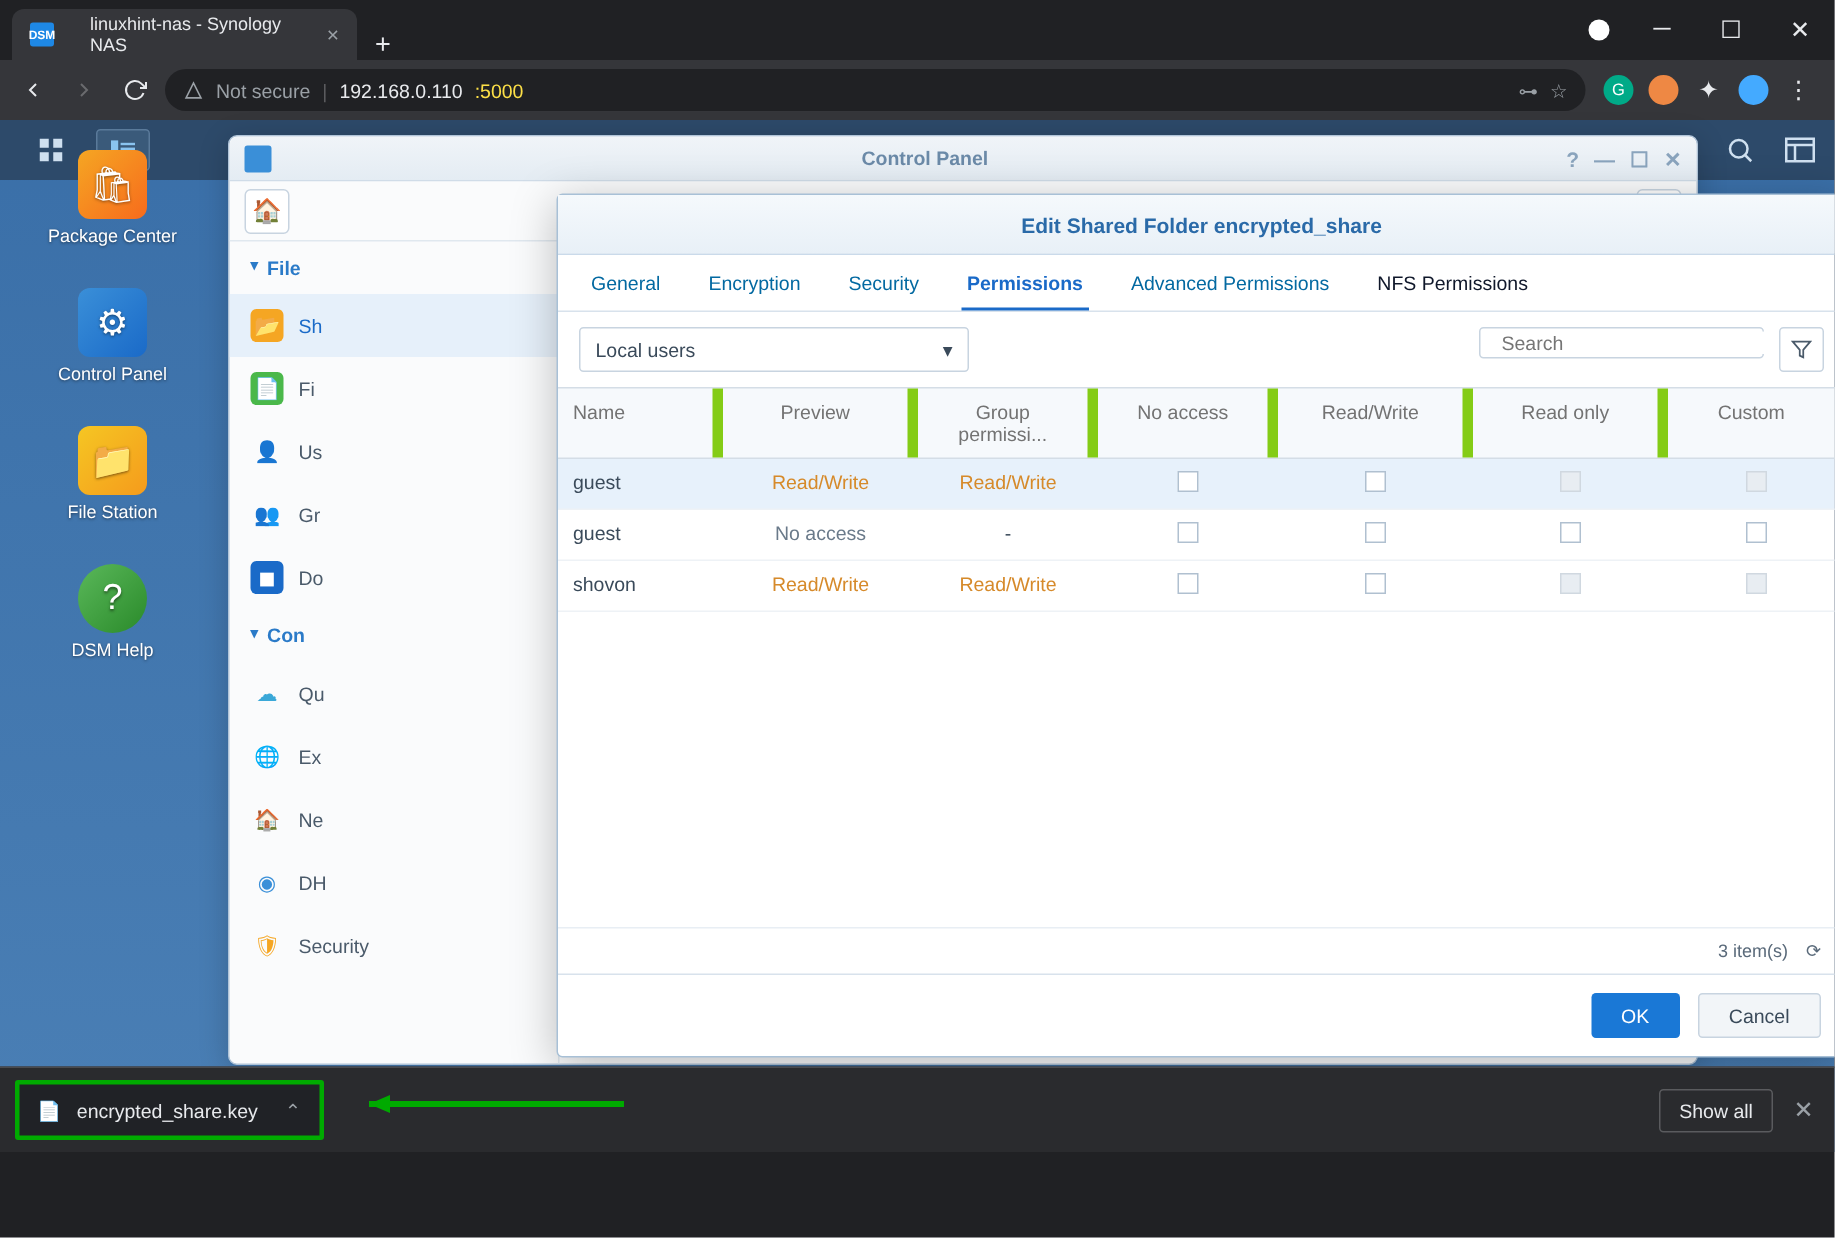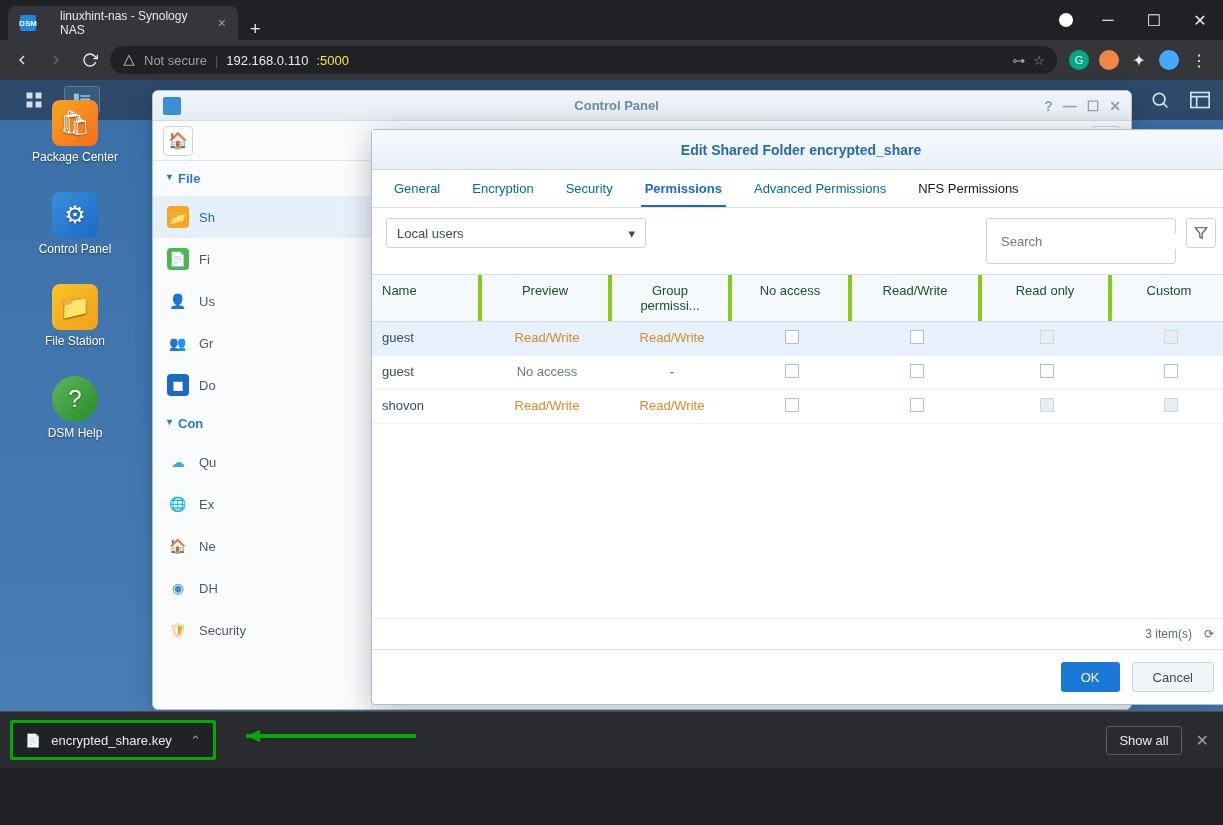--- a/index.html
+++ b/index.html
@@ -60,27 +60,27 @@
 
 .modal { position: absolute; left: 218px; top: 38px; width: 860px; height: 576px; background: #fff; border: 1px solid #a8c0d6; border-radius: 4px; box-shadow: 0 6px 30px rgba(0,0,0,.25); display:flex; flex-direction:column; }
 .modal-title { height: 40px; background: linear-gradient(180deg,#f5f9fc,#e8f0f7); border-bottom:1px solid #cadaea; display:flex;align-items:center;justify-content:center; color:#2a6aa8; font-weight:600; font-size:14px;}
 .modal-tabs { height: 38px; display:flex; border-bottom:1px solid #d8e2ec; padding:0 18px; gap:24px; align-items:center; font-size:13px;}
 .modal-tabs .tab { color:#0369a1; padding:10px 4px; cursor:pointer; position:relative;}
 .modal-tabs .tab.active { color:#1a6ac8; font-weight:600;}
 .modal-tabs .tab.active::after { content:""; position:absolute; bottom:-1px; left:0; right:0; height:2px; background:#1a6ac8;}
 .modal-tabs .tab.disabled { color:#0f172a;}
 .modal-toolbar { display:flex; padding:10px 14px; gap:10px; }
 .dropdown { width:260px; height:30px; border:1px solid #c8d4e0; border-radius:3px; display:flex;align-items:center; padding:0 10px; font-size:13px; color:#3a4a5a; justify-content:space-between; background:#fff;}
-.search-box { margin-left:auto; width:190px; height:46px; border:1px solid #c8d4e0; border-radius:3px; display:flex;align-items:center;padding:0 8px; gap:6px; background:#fff;}
+.search-box { margin-left:auto; width:190px; height:21px; border:1px solid #c8d4e0; border-radius:3px; display:flex;align-items:center;padding:0 8px; gap:6px; background:#fff;}
 .search-box input { border:none; outline:none; flex:1; font-size:13px; }
 .filter-btn { width:30px; height:30px; border:1px solid #c8d4e0; border-radius:3px; display:flex;align-items:center;justify-content:center; color:#4a5a6a; background:#fff;}
 .perm-table { flex:1; font-size:13px; color:#3a4a5a; }
 .perm-head { display:flex; border-bottom:1px solid #d4dde6; border-top:1px solid #d4dde6; background:#f6f9fc;}
 .perm-head > div, .perm-row > div { padding:8px 10px; }
-.perm-head > div { color:#14532d; font-weight:400; border-right:4px solid #84cc16; }
+.perm-head > div { color:#737373; font-weight:400; border-right:7px solid #84cc16; }
 .col-name { width:110px; }
 .col-prev { width:130px; text-align:center;}
 .col-grp { width:120px; text-align:center;}
 .col-na { width:120px; text-align:center;}
 .col-rw { width:130px; text-align:center;}
 .col-ro { width:130px; text-align:center;}
 .col-cu { flex:1; text-align:center;}
 .perm-row { display:flex; border-bottom:1px solid #eef2f6;}
 .perm-row.sel { background:#e7f1fb;}
 .perm-row .orange { color:#d68a2a;}

